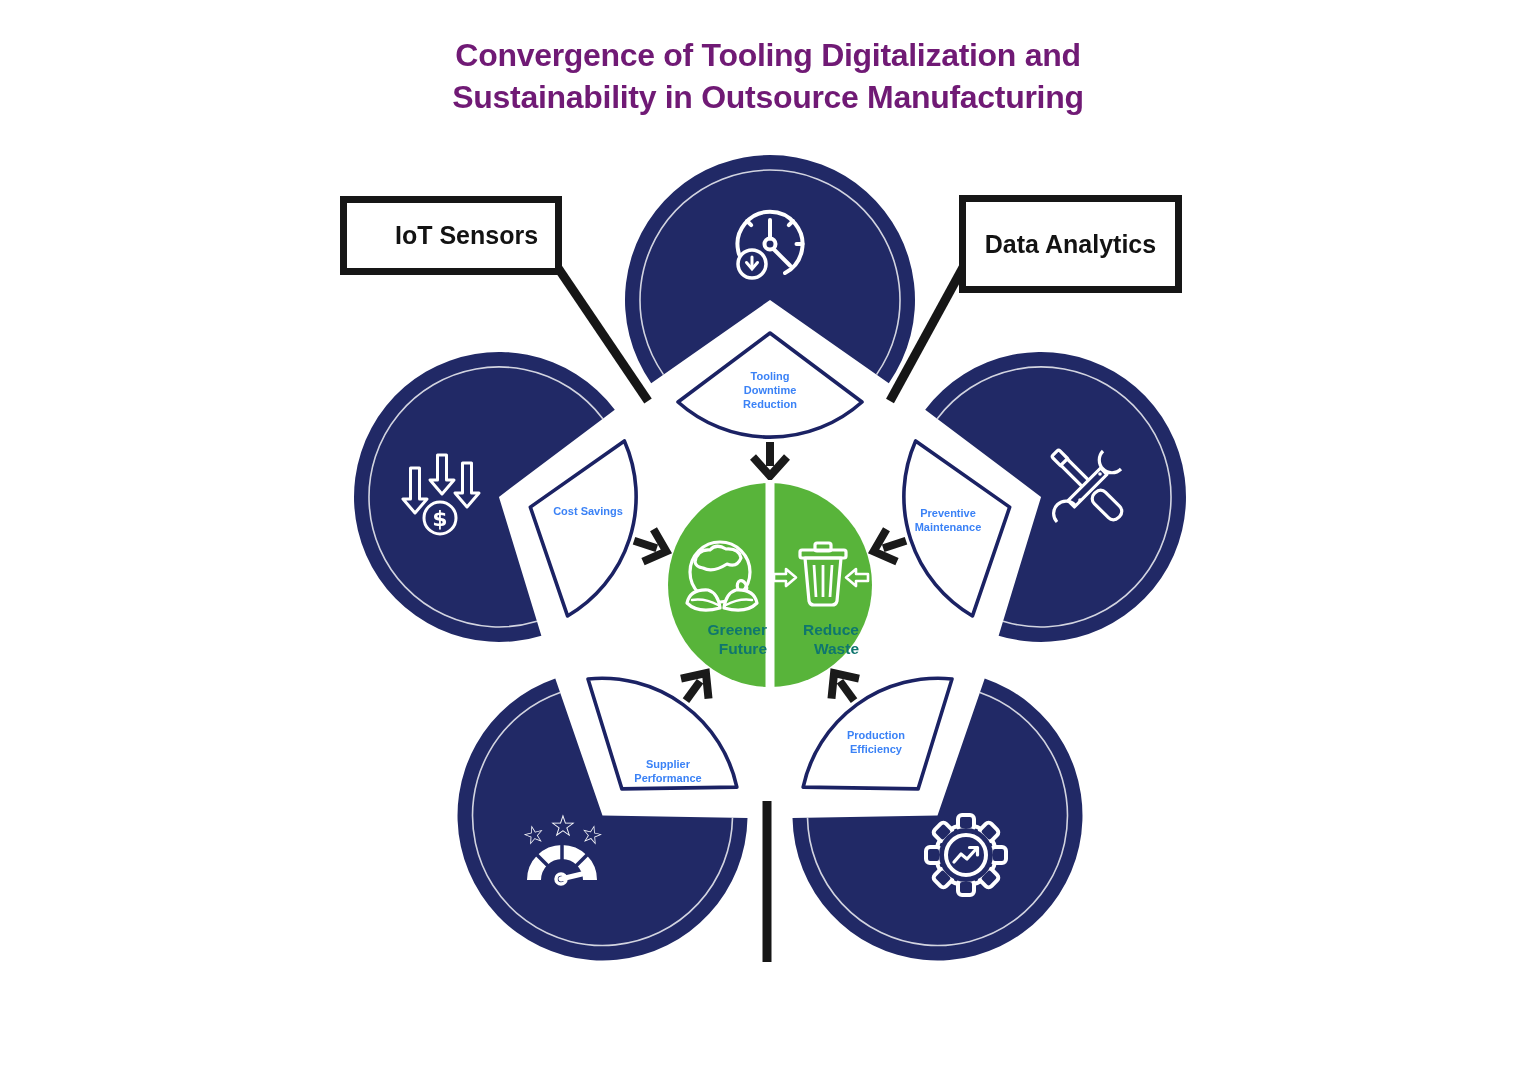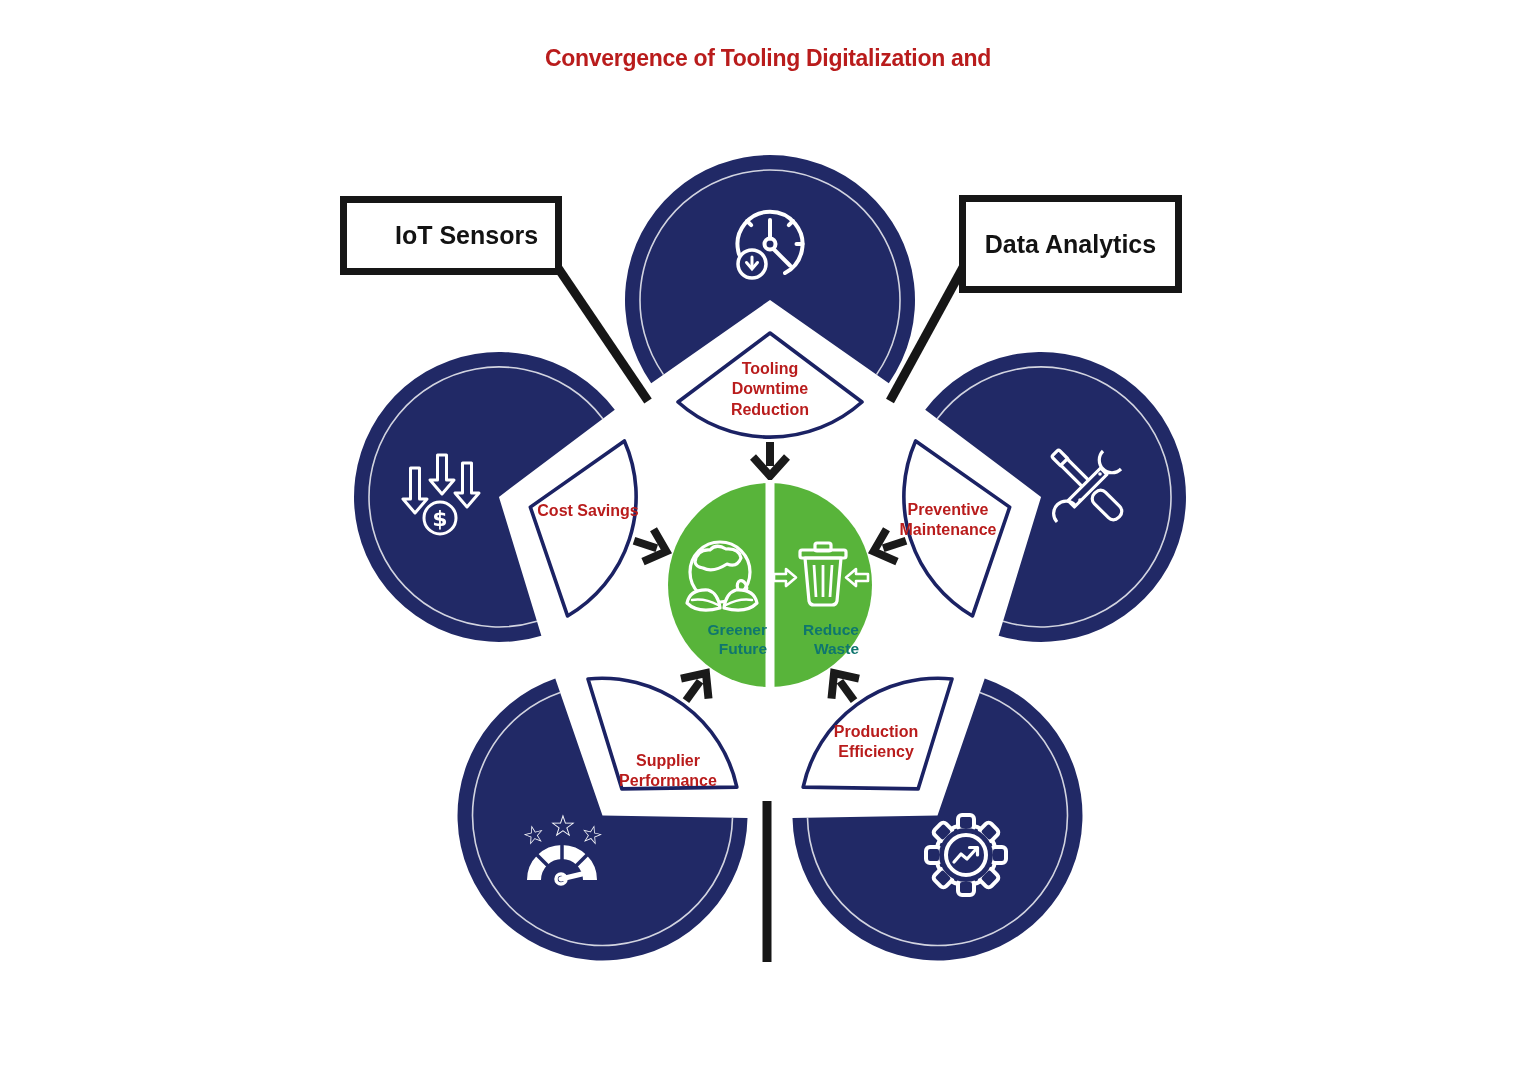--- a/index.html
+++ b/index.html
@@ -1,27 +1,27 @@
 <!DOCTYPE html>
 <html><head>
 <meta charset="utf-8">
 <style>
   html,body{margin:0;padding:0;background:#fff;}
   .stage{position:relative;width:1536px;height:1078px;background:#ffffff;overflow:hidden;
          font-family:"Liberation Sans",sans-serif;}
-  .title{position:absolute;left:0;right:0;top:34px;text-align:center;color:#b91c1c;
-         font-size:23px;font-weight:800;line-height:1.32;letter-spacing:-0.3px;margin-top:9px;}
+  .title{position:absolute;left:0;right:0;top:34px;text-align:center;color:#701a75;
+         font-size:32px;font-weight:800;line-height:1.32;letter-spacing:-0.3px;}
   .callout{position:absolute;box-sizing:border-box;border:7px solid #161616;background:#ffffff;
            display:flex;align-items:center;justify-content:center;color:#131313;
            font-size:25px;font-weight:700;white-space:nowrap;}
   .callout-iot{left:340px;top:196px;width:222px;height:79px;padding-left:31px;}
   .callout-data{left:959px;top:195px;width:223px;height:98px;}
   .callout-ai{left:632px;top:958px;width:265px;height:80px;}
   .plabel{position:absolute;transform:translate(-50%,-50%);text-align:center;
-          color:#b91c1c;font-size:16px;font-weight:700;line-height:1.28;}
+          color:#3b82f6;font-size:11px;font-weight:700;line-height:1.28;}
   .plabel-top{left:770px;top:390px;width:84px;}
   .plabel-left{left:588px;top:511px;width:120px;}
   .plabel-right{left:948px;top:520px;width:110px;}
   .plabel-bl{left:668px;top:771px;width:100px;}
   .plabel-br{left:876px;top:742px;width:100px;}
   .clabel{position:absolute;transform:translate(-50%,-50%);text-align:right;color:#0f766e;
           font-size:15.5px;font-weight:700;line-height:1.25;}
   .clabel-left{left:721px;top:639px;width:92px;}
   .clabel-right{left:819px;top:639px;width:80px;}
   svg{position:absolute;left:0;top:0;}
@@ -179,20 +179,21 @@
       <path d="M814,565 L816,597" stroke-width="2.8"></path>
       <path d="M823,565 L823,597" stroke-width="2.8"></path>
       <path d="M832,565 L830,597" stroke-width="2.8"></path>
       <path d="M774,574 L786,574 L786,569 L796,577.5 L786,586 L786,581 L774,581 Z" stroke-width="2.6"></path>
       <path d="M868,574 L856,574 L856,569 L846,577.5 L856,586 L856,581 L868,581 Z" stroke-width="2.6"></path>
     </g>
   </svg>
 
   <div class="title">
     <div>Convergence of Tooling Digitalization and</div>
+    <div>Sustainability in Outsource Manufacturing</div>
   </div>
 
   <div class="callout callout-iot">
     <span>IoT Sensors</span>
   </div>
   <div class="callout callout-data">
     <span>Data Analytics</span>
   </div>
 
   <div class="plabel plabel-top">Tooling Downtime Reduction</div>

